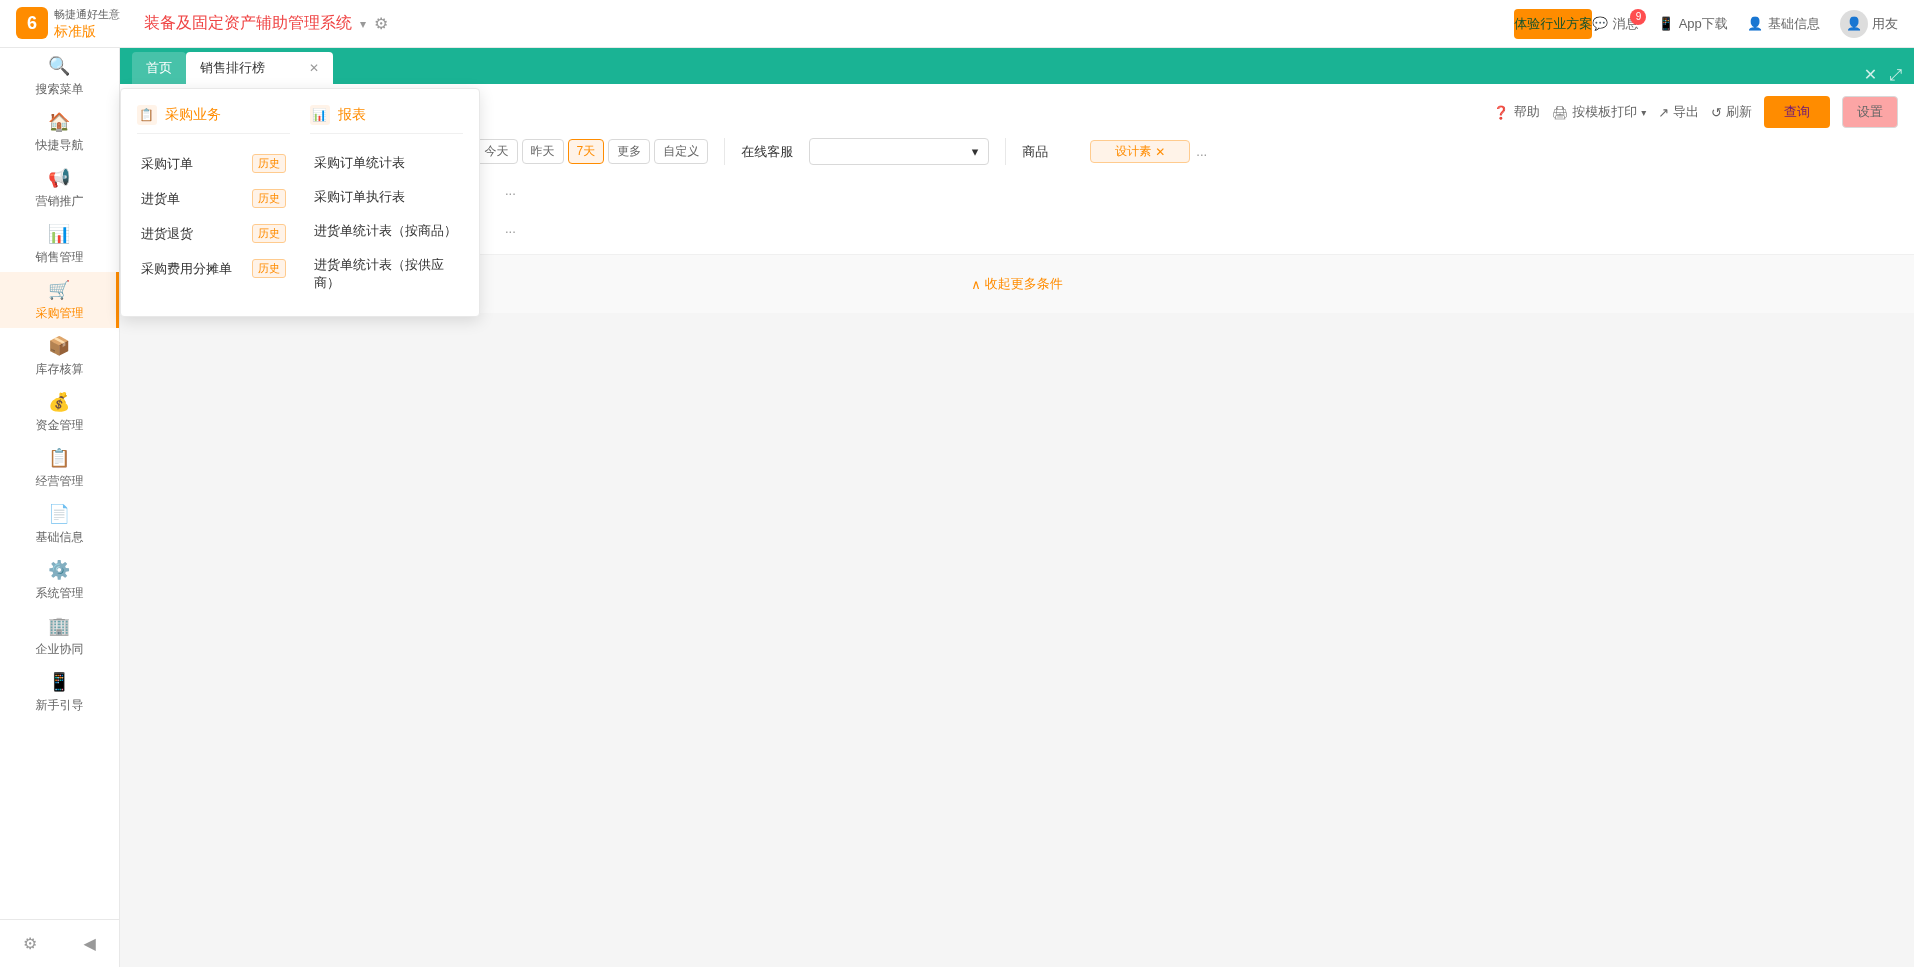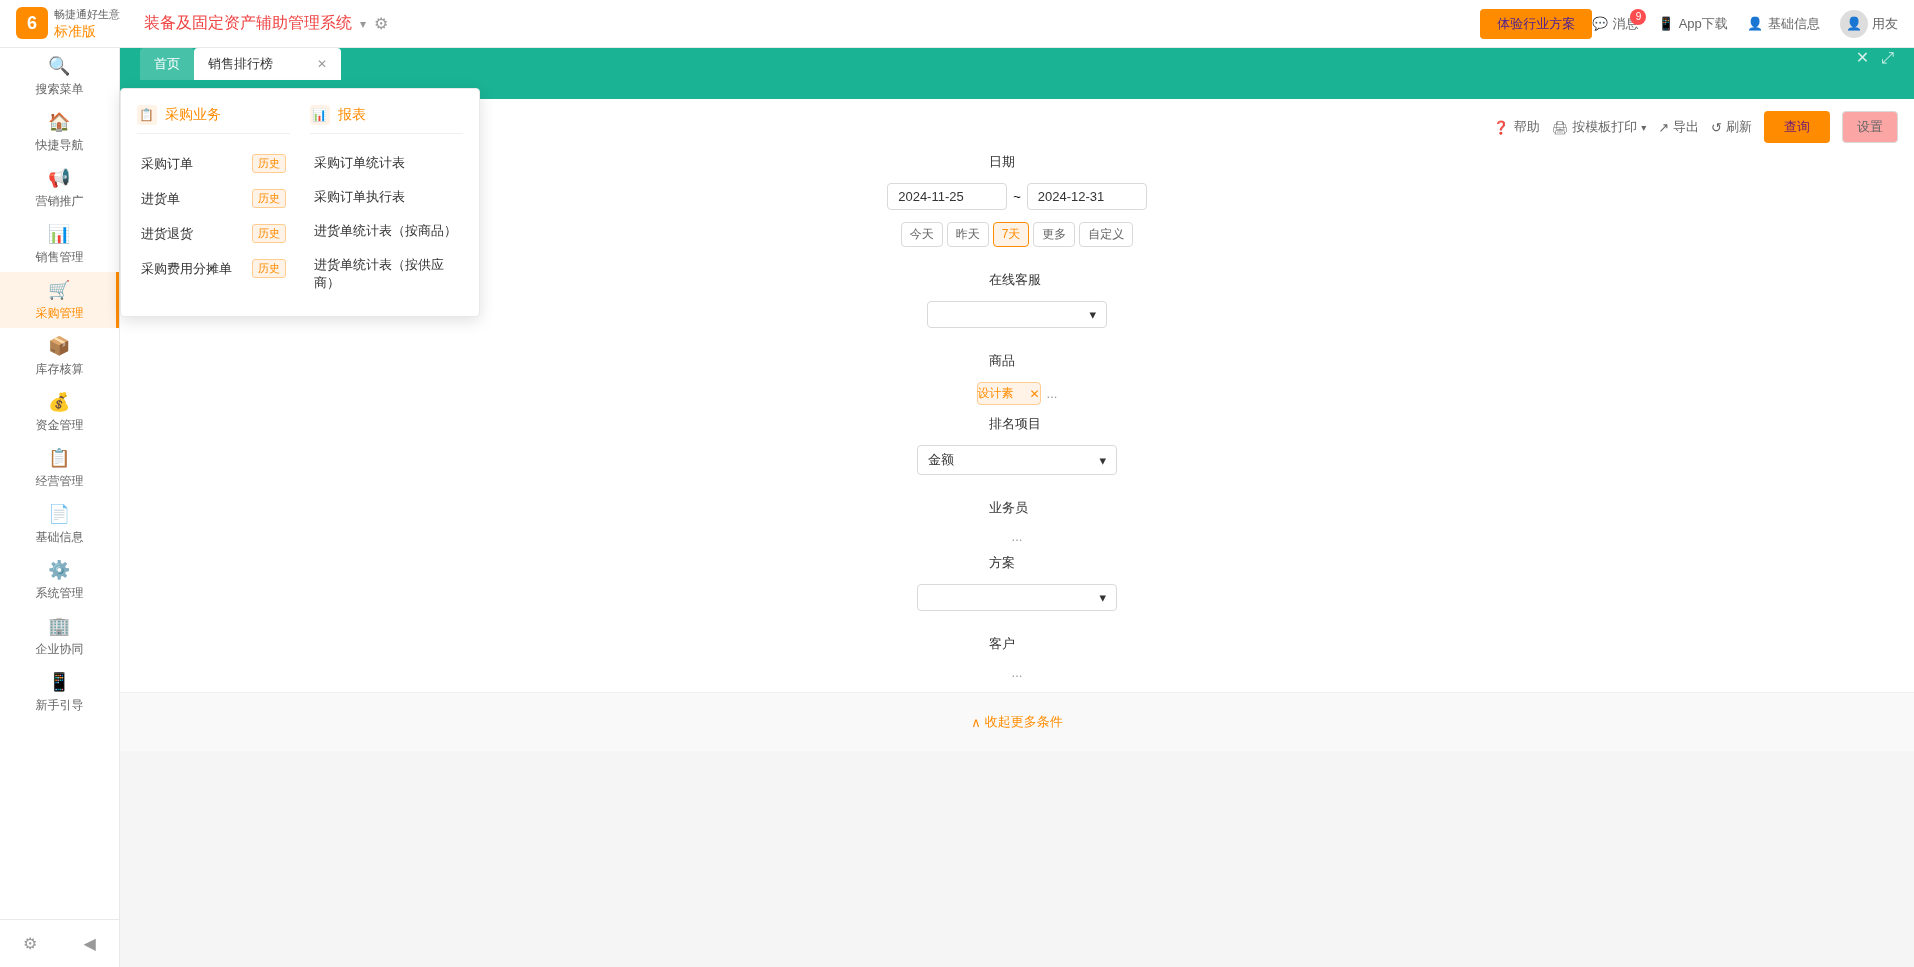--- a/index.html
+++ b/index.html
@@ -36,23 +36,23 @@
       display: flex;
       align-items: center;
       gap: 8px;
       margin-left: 8px;
     }
     .header-title span { font-size: 16px; color: #ef4444; }
     .header-title .dropdown-icon { color: #999; font-size: 12px; cursor: pointer; }
     .header-title .settings-icon { color: #999; font-size: 16px; cursor: pointer; }
     .experience-btn {
       background: #ff8c00;
-      color: #4c1d95;
+      color: #14532d;
       border: none;
-      padding: 6px 17px;
+      padding: 6px 0;
       border-radius: 4px;
       font-size: 13px;
       cursor: pointer;
     }
     .header-actions {
       display: flex;
       align-items: center;
       gap: 20px;
       margin-left: auto;
     }
@@ -144,25 +144,25 @@
       top: 48px;
       left: 120px;
       right: 0;
       bottom: 0;
       display: flex;
       flex-direction: column;
     }
 
     
     .tab-bar {
-      height: 51px;
+      height: 36px;
       background: #1ab394;
       display: flex;
-      align-items: flex-start;
-      padding: 0 20px;
+      align-items: flex-end;
+      padding: 0 12px;
     }
     .tab-item {
       height: 32px;
       padding: 0 14px;
       display: flex;
       align-items: center;
       gap: 6px;
       border-radius: 4px 4px 0 0;
       cursor: pointer;
       font-size: 13px;
@@ -185,21 +185,20 @@
       flex: 1;
       background: #f5f5f5;
       overflow: auto;
       position: relative;
     }
     .filter-row {
       display: flex;
       align-items: center;
       gap: 12px;
       margin-bottom: 10px;
-      flex-direction: column;
     }
     .filter-row:last-child { margin-bottom: 0; }
     .filter-label {
       color: #333;
       font-size: 13px;
       white-space: nowrap;
       min-width: 56px;
     }
     .filter-input {
       border: 1px solid #d9d9d9;
@@ -246,23 +245,23 @@
       border-color: #ff8c00;
       color: #ff8c00;
     }
     .tag-item {
       display: inline-flex;
       align-items: center;
       background: #fff3e8;
       border: 1px solid #ffcb8e;
       color: #ff8c00;
       border-radius: 4px;
-      padding: 2px 0;
+      padding: 2px 24px;
       font-size: 12px;
-      gap: 16px;
+      gap: 4px;
     }
     .tag-close { cursor: pointer; color: #ff8c00; }
     .toolbar-btn {
       display: flex;
       align-items: center;
       gap: 4px;
       color: #666;
       font-size: 13px;
       cursor: pointer;
     }

